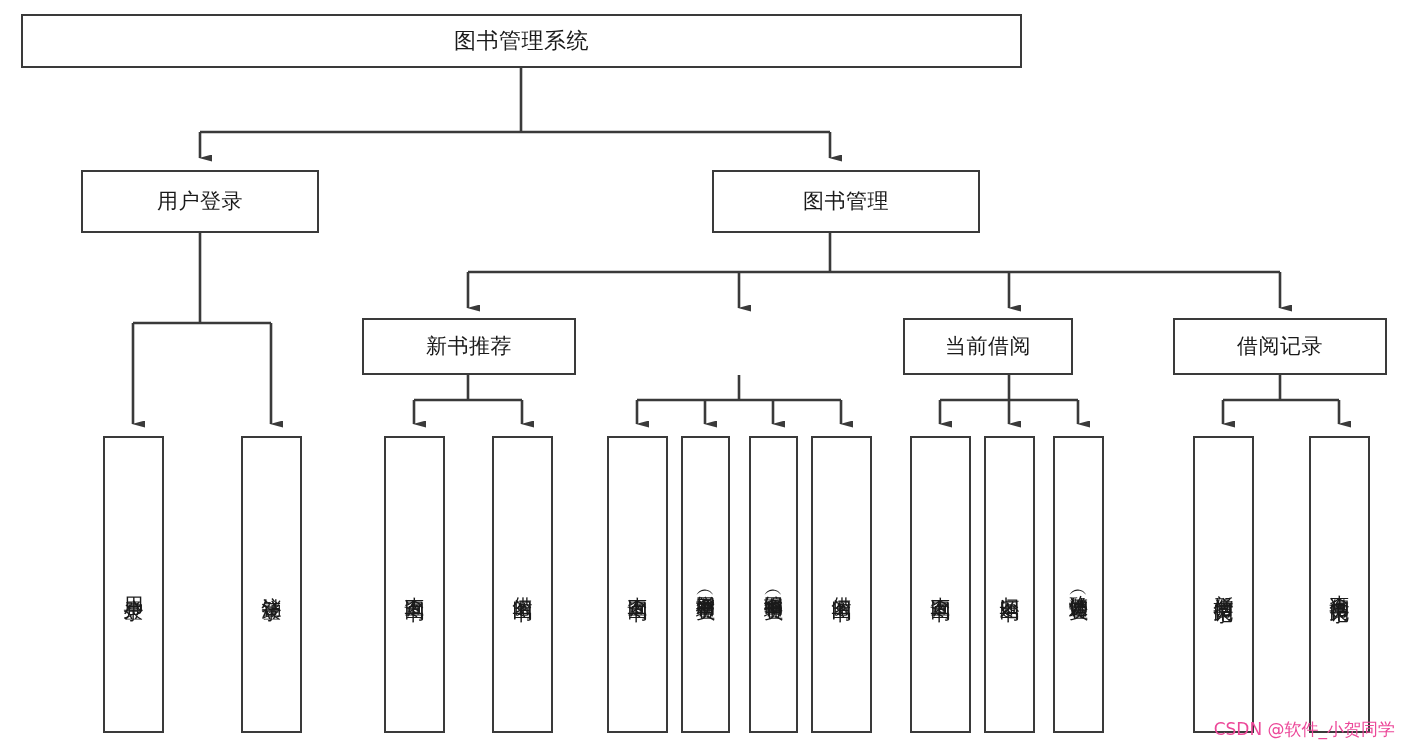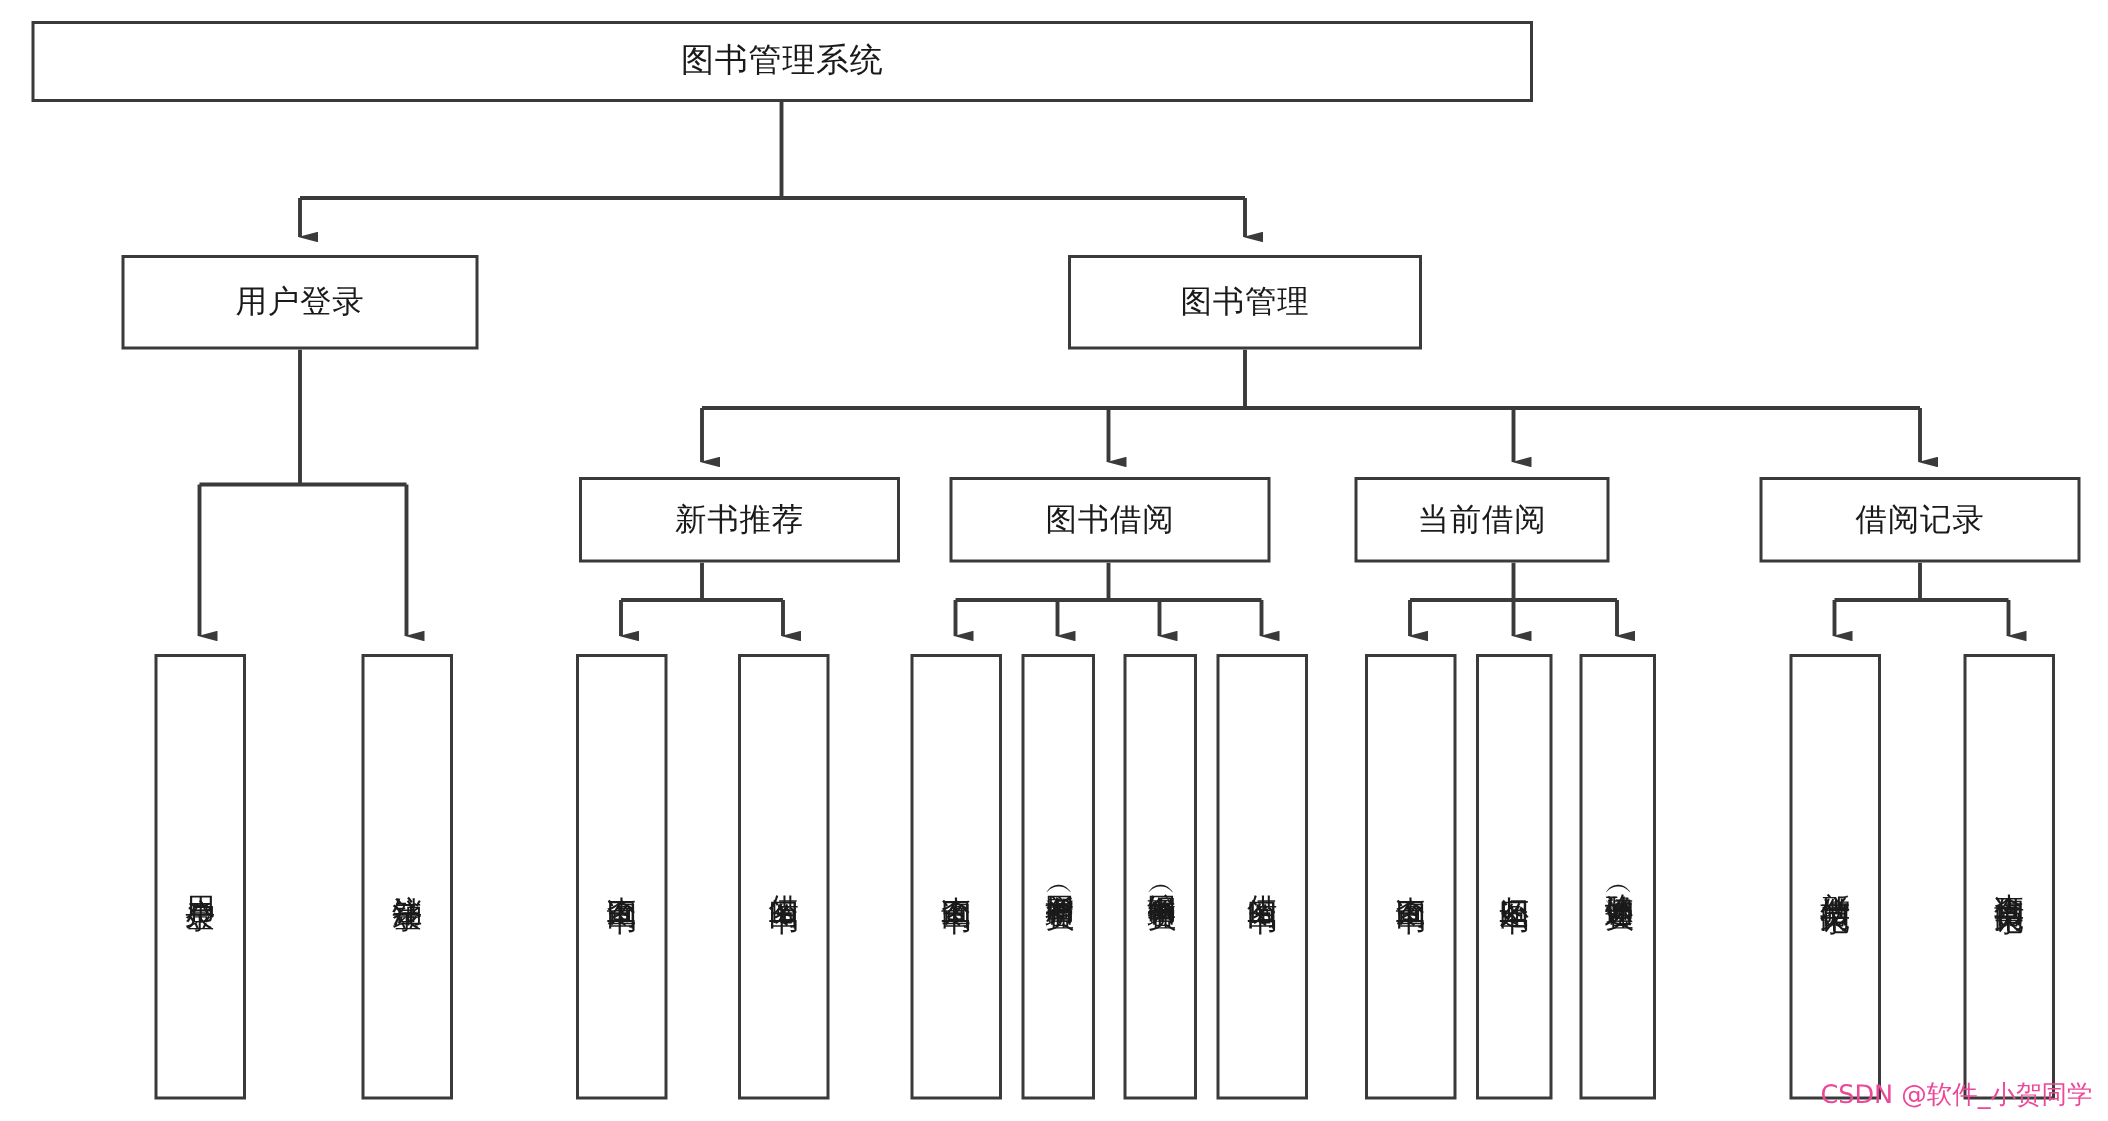--- a/index.html
+++ b/index.html
@@ -132,29 +132,26 @@
     </g>
   </svg>
 
   <div class="node horiz root" style="left:21px; top:14px; width:1001px; height:54px;">
     <span class="node-label">图书管理系统</span>
   </div>
 
   <div class="node horiz" style="left:81px; top:170px; width:238px; height:63px;">
     <span class="node-label">用户登录</span>
   </div>
-  <div class="node horiz" style="left:712px; top:170px; width:236px; height:63px;">
+  <div class="node horiz" style="left:712px; top:170px; width:268px; height:63px;">
     <span class="node-label">图书管理</span>
   </div>
 
-  <div class="node horiz" style="left:362px; top:318px; width:214px; height:57px;margin-left:24px;">
+  <div class="node horiz" style="left:362px; top:318px; width:214px; height:57px;">
     <span class="node-label">新书推荐</span>
-  </div>
-  <div class="node horiz" style="left:633px; top:318px; width:214px; height:57px;">
-    <span class="node-label">图书借阅</span>
   </div>
   <div class="node horiz" style="left:903px; top:318px; width:170px; height:57px;">
     <span class="node-label">当前借阅</span>
   </div>
   <div class="node horiz" style="left:1173px; top:318px; width:214px; height:57px;justify-content:center;">
     <span class="node-label">借阅记录</span>
   </div>
 
   <div class="node vert" style="left:103px; top:436px; width:61px; height:297px;">
     <span class="node-label">用户登录</span>

